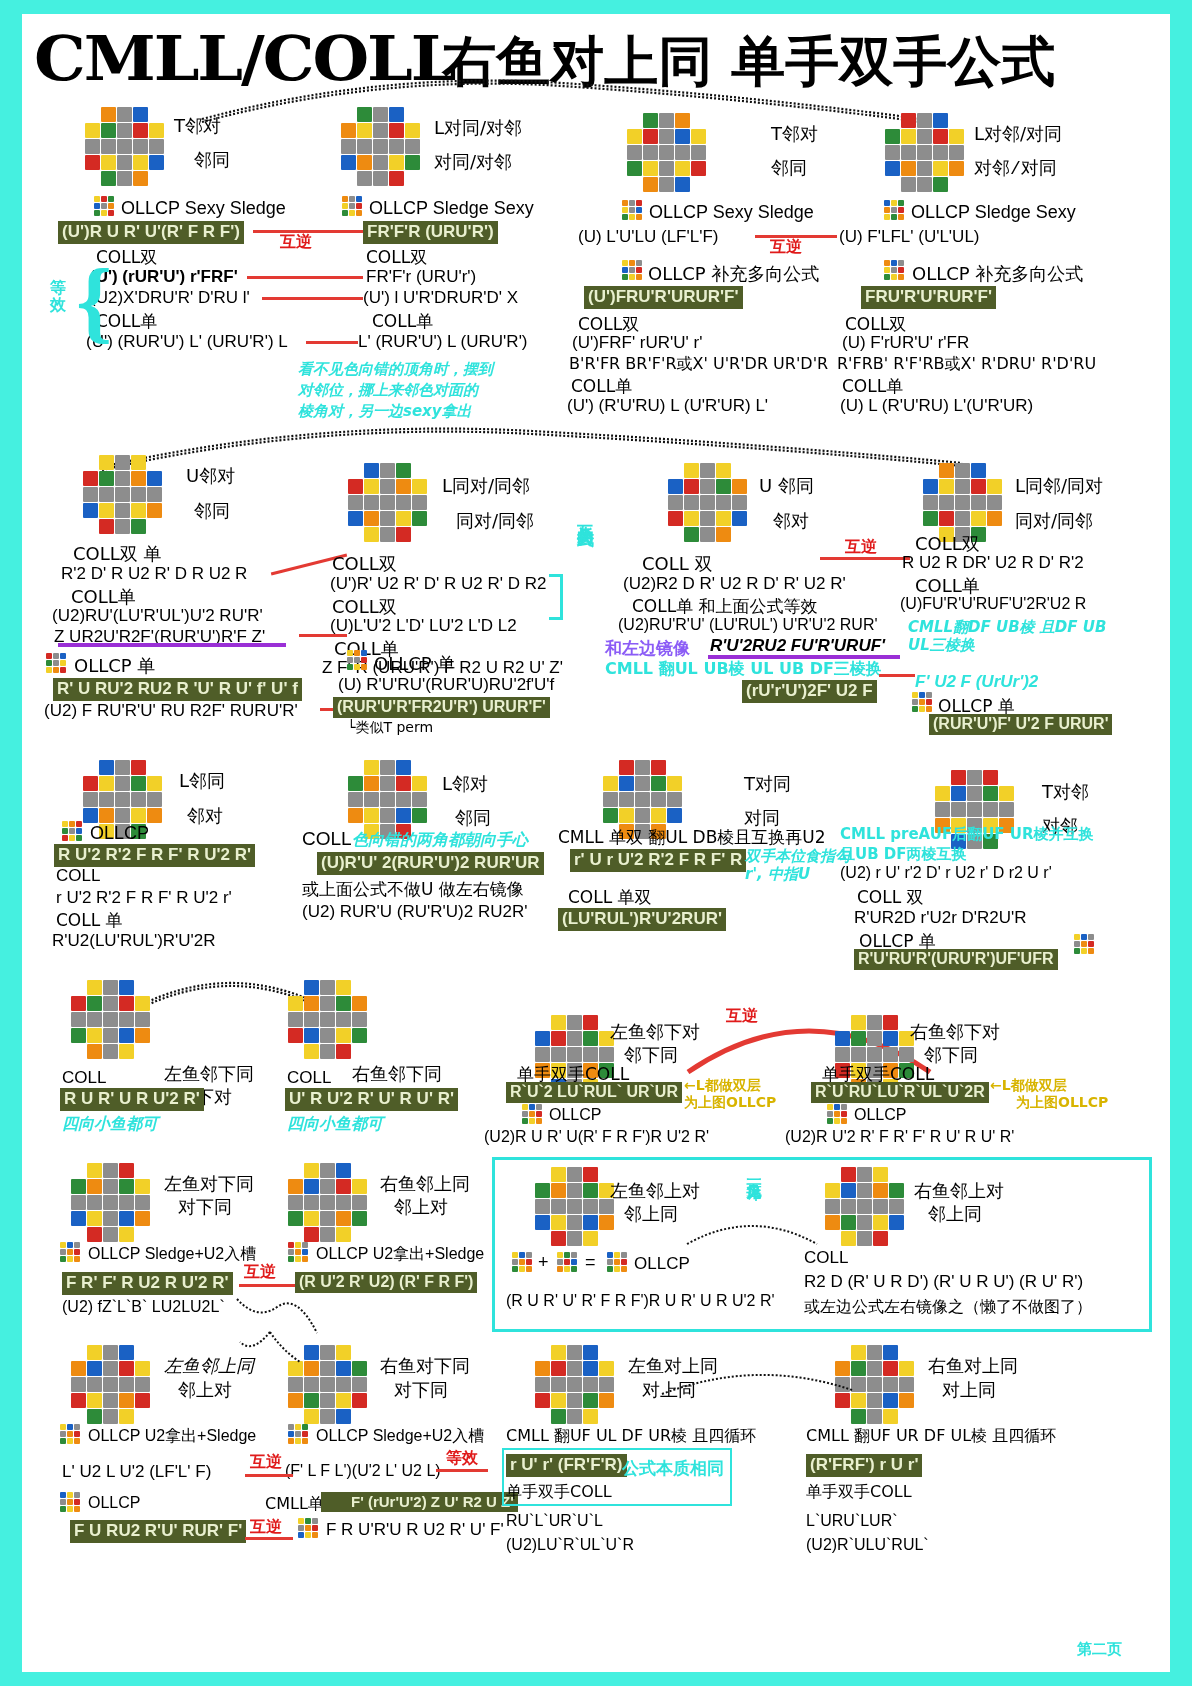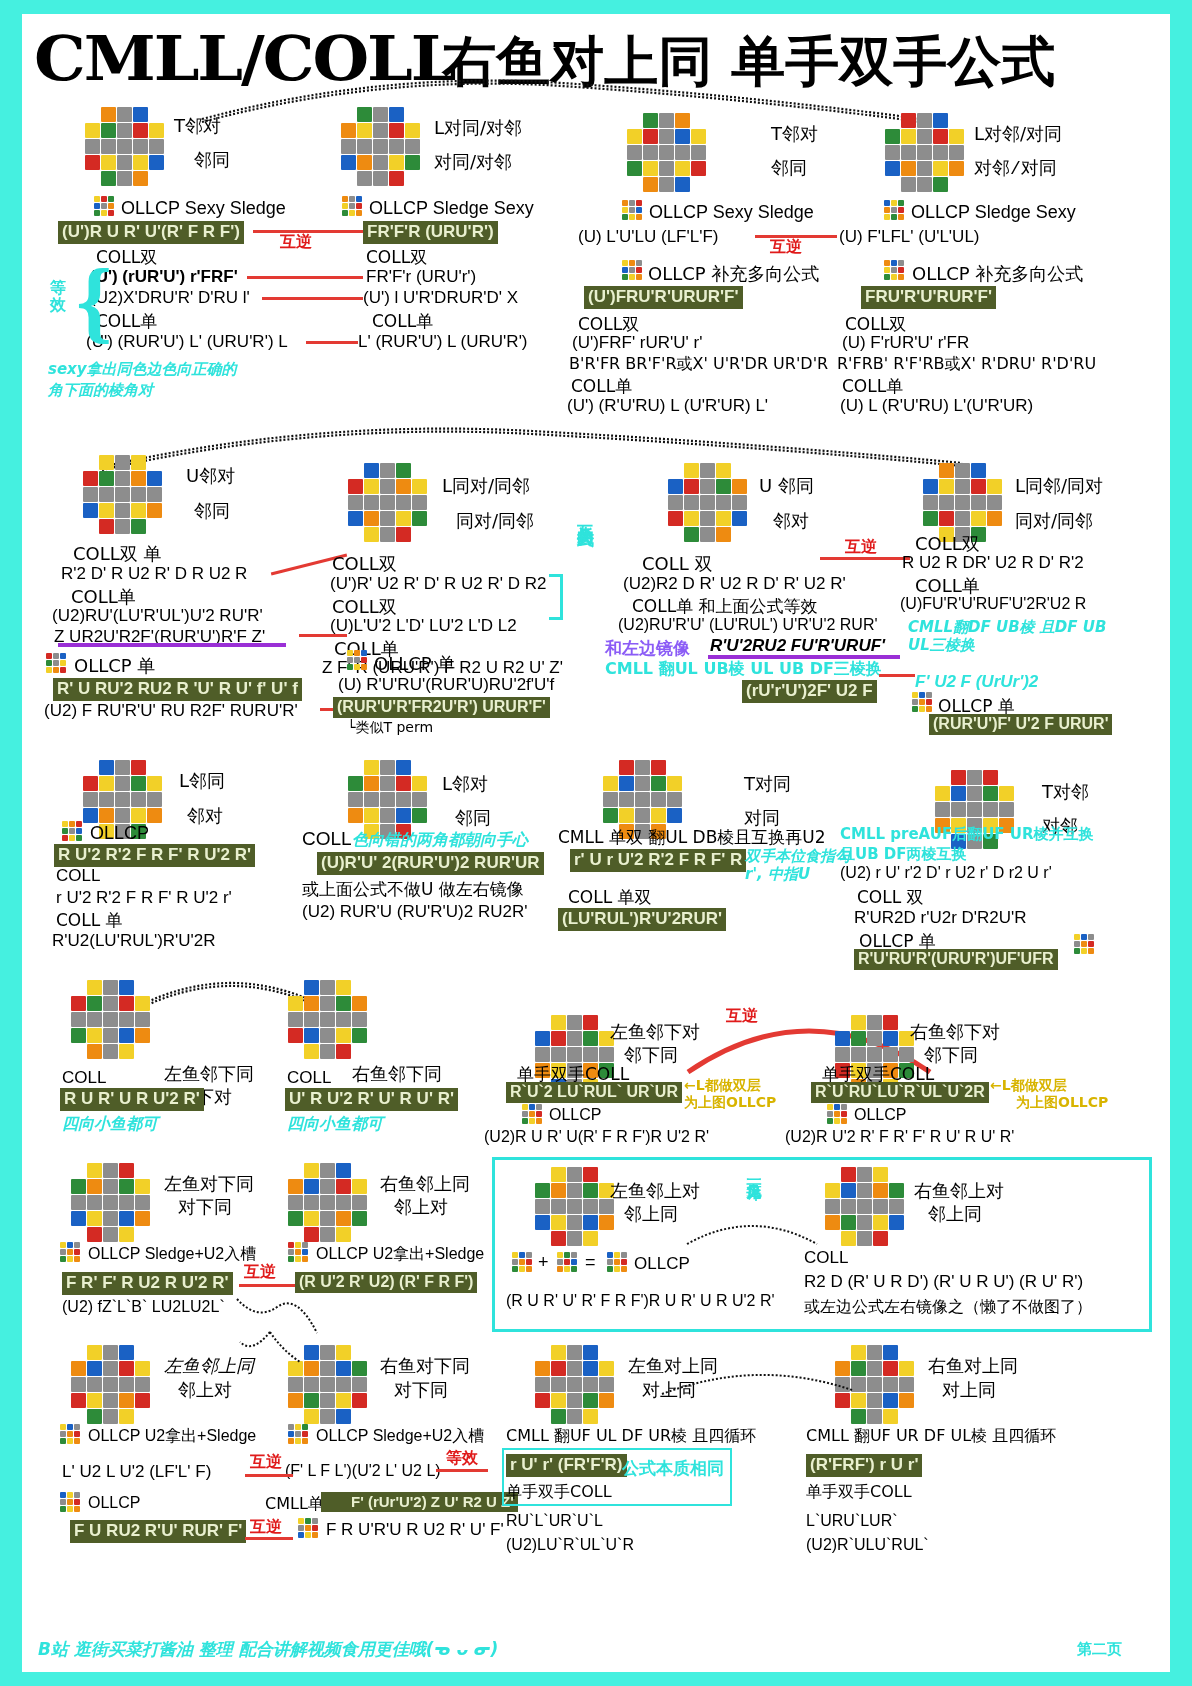--- a/index.html
+++ b/index.html
@@ -208,21 +208,20 @@
   </div>
   <div class="t f18" style="left:99px;top:184px;">OLLCP  Sexy Sledge</div>
   <div class="t f17 hl" style="left:36px;top:207px;">(U')R U R' U'(R' F R F')</div>
   <div class="t cjkfont f17" style="left:74px;top:232px;">COLL双</div>
   <div class="t f17" style="left:68px;top:253px;font-weight:bold;">(U') (rUR'U')  r'FRF'</div>
   <div class="t f17" style="left:68px;top:274px;">(U2)X'DRU'R'  D'RU l'</div>
   <div class="t cjkfont f17" style="left:74px;top:296px;">COLL单</div>
   <div class="t f17" style="left:64px;top:318px;">(U') (RUR'U') L' (URU'R') L</div>
   <div class="brace" style="left:54px;top:240px;font-size:92px;">{</div>
   <div class="t cjkfont f16" style="left:28px;top:265px;color:#2fe3dc;font-weight:bold;line-height:17px;width:22px;white-space:normal;"><span>等效</span></div>
-  <div class="t cjkfont f15 cy" style="left:26px;top:345px;line-height:21px;white-space:normal;width:240px;">sexy拿出同色边色向正确的<br>角下面的棱角对</div>
 
   <div class="cube" style="left:318px;top:92px;">
     <table>
         <tbody>
       <tr>
             <td>
               <span class="sq c-n"></span>
             </td>
             <td>
               <span class="sq c-e"></span>
@@ -321,20 +320,21 @@
       <i class="c-y" style="left:7px;top:14px"></i>
       <i class="c-o" style="left:14px;top:14px"></i>
   </div>
   <div class="t f18" style="left:347px;top:184px;">OLLCP Sledge Sexy</div>
   <div class="t f17 hl" style="left:341px;top:207px;">FR'F'R (URU'R')</div>
   <div class="t cjkfont f17" style="left:344px;top:232px;">COLL双</div>
   <div class="t f17" style="left:344px;top:253px;">FR'F'r (URU'r')</div>
   <div class="t f17" style="left:341px;top:274px;">(U') l U'R'DRUR'D' X</div>
   <div class="t cjkfont f17" style="left:350px;top:296px;">COLL单</div>
   <div class="t f17" style="left:336px;top:318px;">L' (RUR'U') L (URU'R')</div>
+  <div class="t cjkfont f15 cy" style="left:276px;top:345px;line-height:21px;white-space:normal;width:250px;">看不见色向错的顶角时，摆到<br>对邻位，挪上来邻色对面的<br>棱角对，另一边sexy拿出</div>
 
   <div class="rline" style="left:231px;top:216px;width:110px;"></div>
   <div class="t cjkfont f16 red" style="left:258px;top:218px;">互逆</div>
   <div class="rline" style="left:225px;top:262px;width:116px;"></div>
   <div class="rline" style="left:240px;top:283px;width:101px;"></div>
   <div class="rline" style="left:284px;top:327px;width:52px;"></div>
 
   <div class="cube" style="left:604px;top:98px;">
     <table>
         <tbody>
@@ -2796,16 +2796,15 @@
   <div class="t f16" style="left:784px;top:1498px;">L`URU`LUR`</div>
   <div class="t f16" style="left:784px;top:1522px;">(U2)R`ULU`RUL`</div>
 
   <svg class="squig" style="left:218px;top:1318px;" width="70" height="36">
     <path d="M30,0 Q12,22 0,10 M30,0 Q42,18 60,30" stroke="#111" stroke-width="2" fill="none" stroke-dasharray="2 2"></path>
   </svg>
   <svg class="squig" style="left:640px;top:1348px;" width="190" height="34">
     <path d="M0,32 Q95,-4 190,28" stroke="#111" stroke-width="2" fill="none" stroke-dasharray="2 2"></path>
   </svg>
 
-  <div class="footer" style="left:16px;top:1624px;">B站 逛街买菜打酱油 整理  配合讲解视频食用更佳哦(ᓀ ᴗ ᓂ)</div>
   <div class="pageno" style="left:1055px;top:1626px;">第二页</div>
 
 </div>
 
 </body></html>

